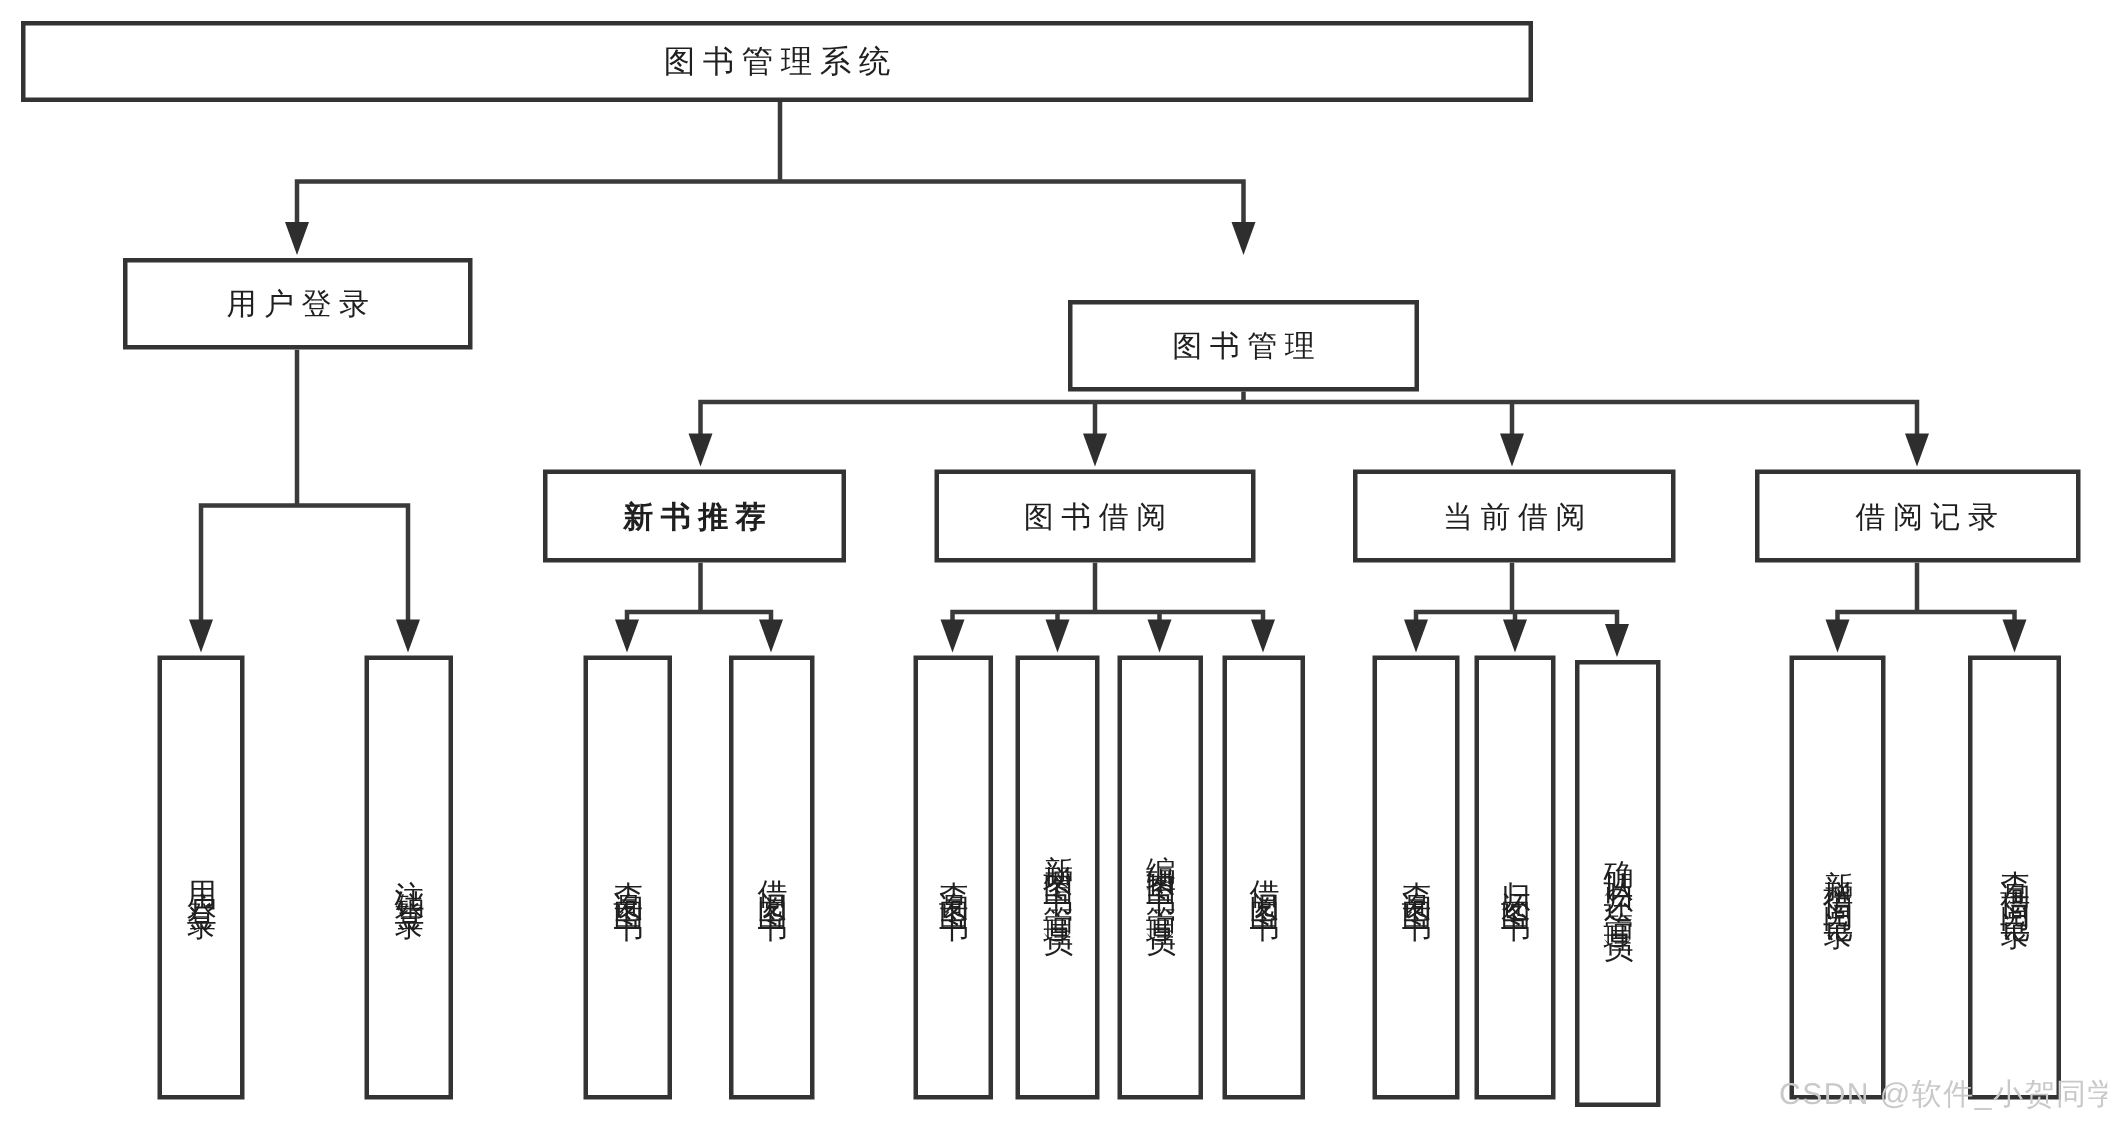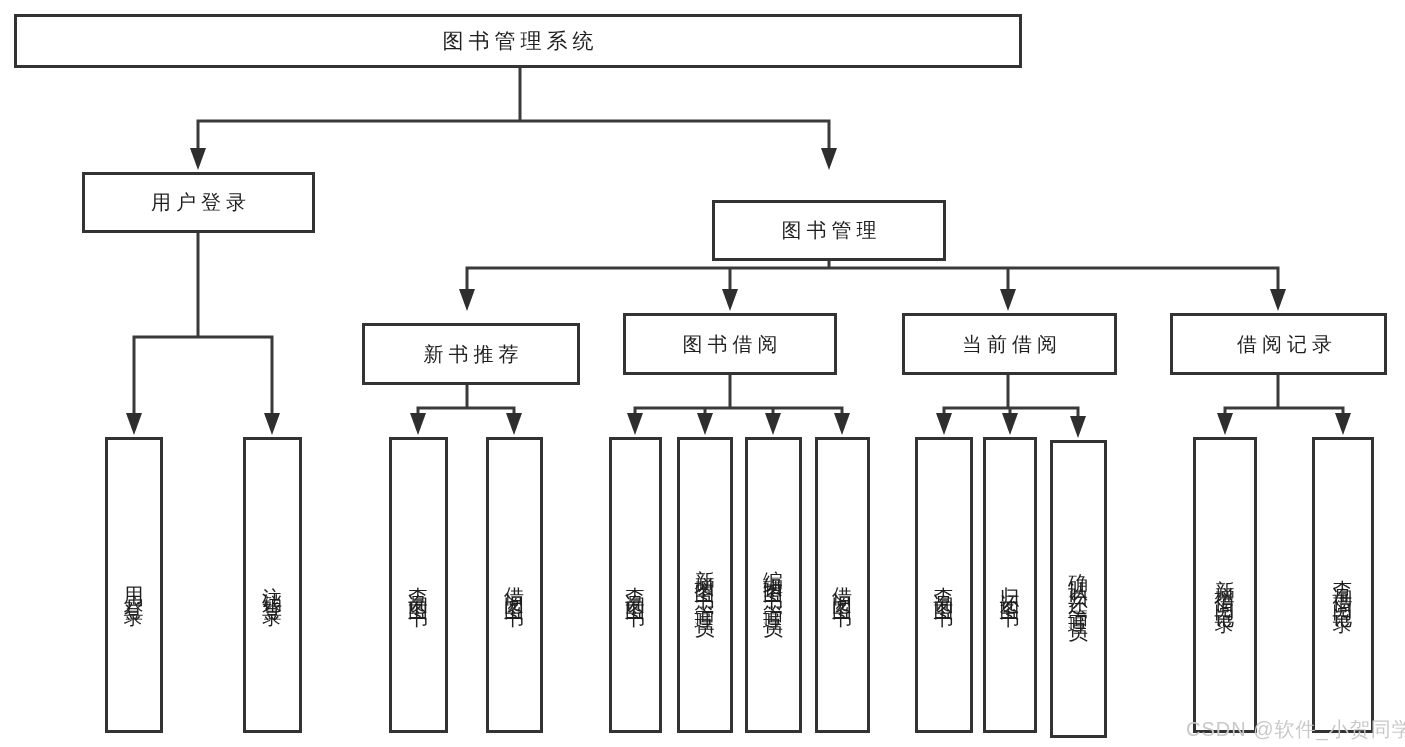--- a/index.html
+++ b/index.html
@@ -93,21 +93,21 @@
       <polygon points="1217,413 1233,413 1225,435"></polygon>
       <polygon points="1335,413 1351,413 1343,435"></polygon>
     </g>
   </svg>
 
   <div class="node root" style="left:14px; top:14px; width:1008px; height:54px;">图书管理系统</div>
 
   <div class="node" style="left:82px; top:172px; width:233px; height:61px;">用户登录</div>
   <div class="node" style="left:712px; top:172px; width:234px; height:61px;margin-top:28px;">图书管理</div>
 
-  <div class="node" style="left:362px; top:323px; width:218px; height:62px;">新书推荐</div>
+  <div class="node" style="left:362px; top:313px; width:202px; height:62px;font-weight:bold;">新书推荐</div>
   <div class="node" style="left:623px; top:313px; width:214px; height:62px;">图书借阅</div>
   <div class="node" style="left:902px; top:313px; width:215px; height:62px;">当前借阅</div>
   <div class="node" style="left:1170px; top:313px; width:217px; height:62px;padding-left:12px;">借阅记录</div>
 
   <div class="vnode" style="left:105px; top:437px; width:58px; height:296px;">用户登录</div>
   <div class="vnode" style="left:243px; top:437px; width:59px; height:296px;">注销登录</div>
 
   <div class="vnode" style="left:389px; top:437px; width:59px; height:296px;">查询图书</div>
   <div class="vnode" style="left:486px; top:437px; width:57px; height:296px;">借阅图书</div>
 

